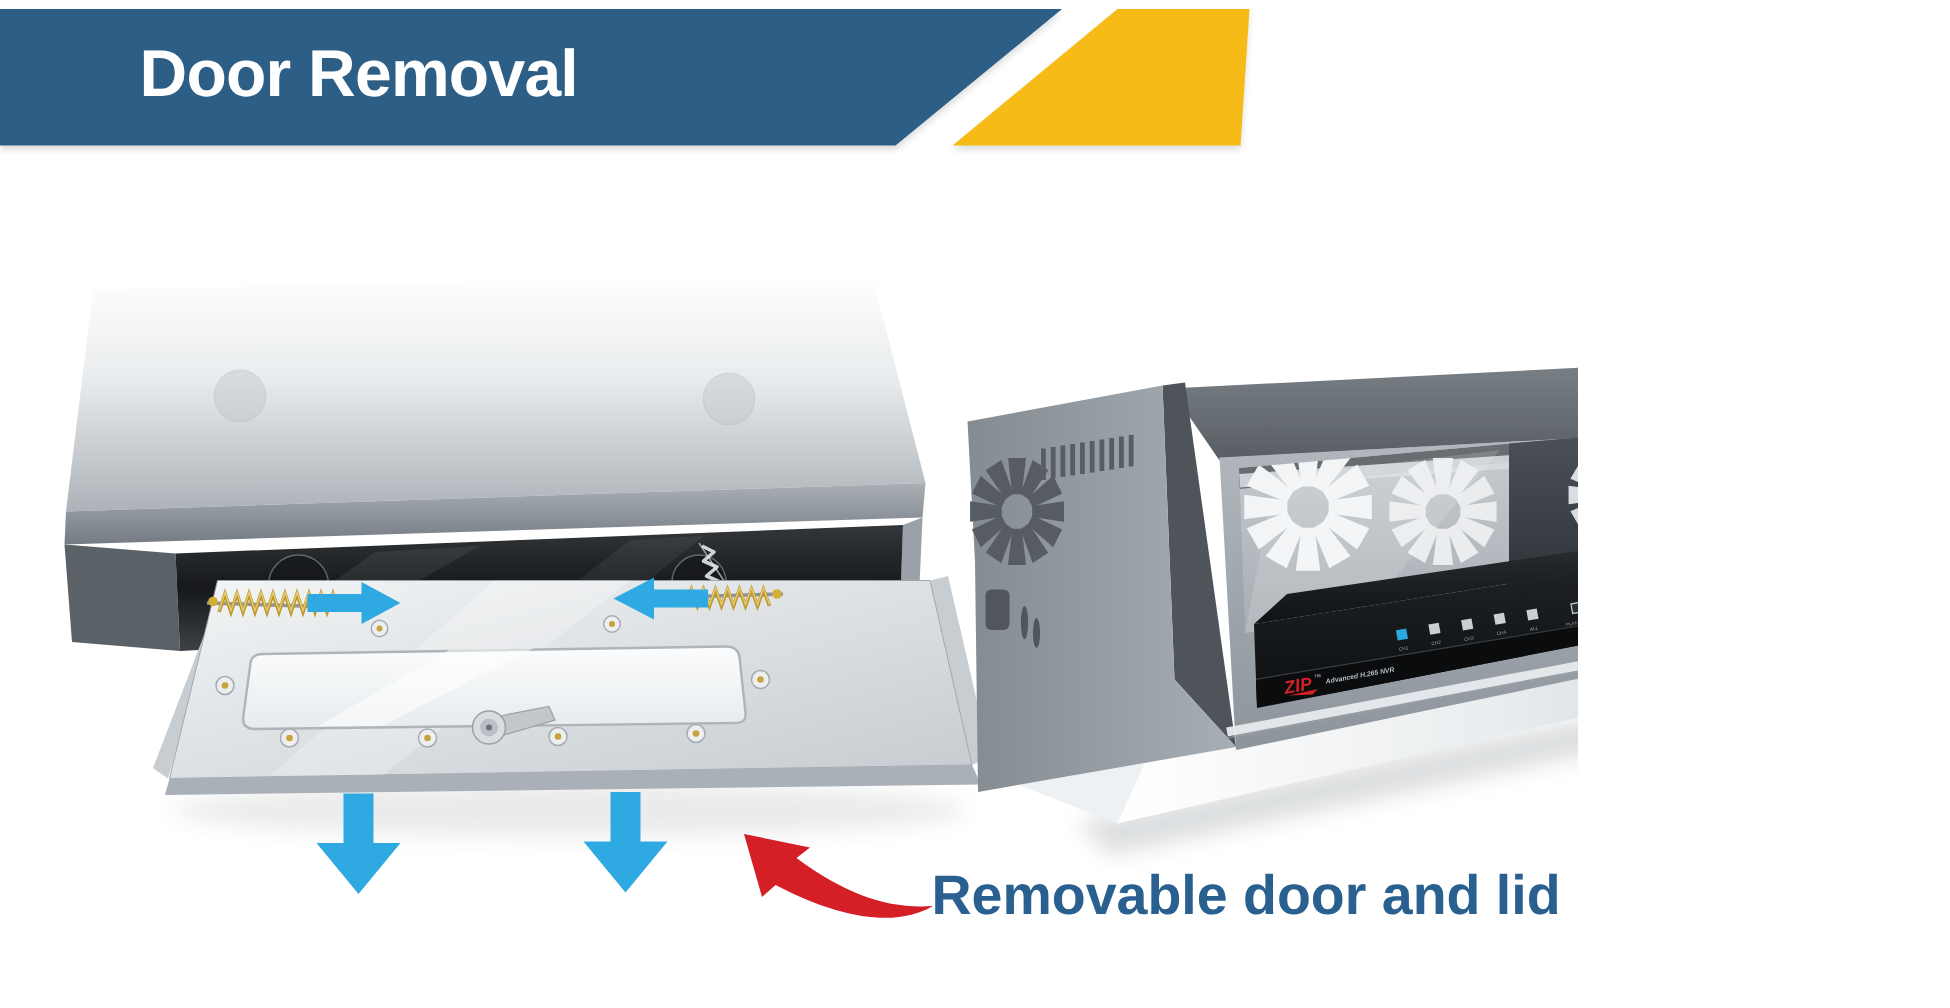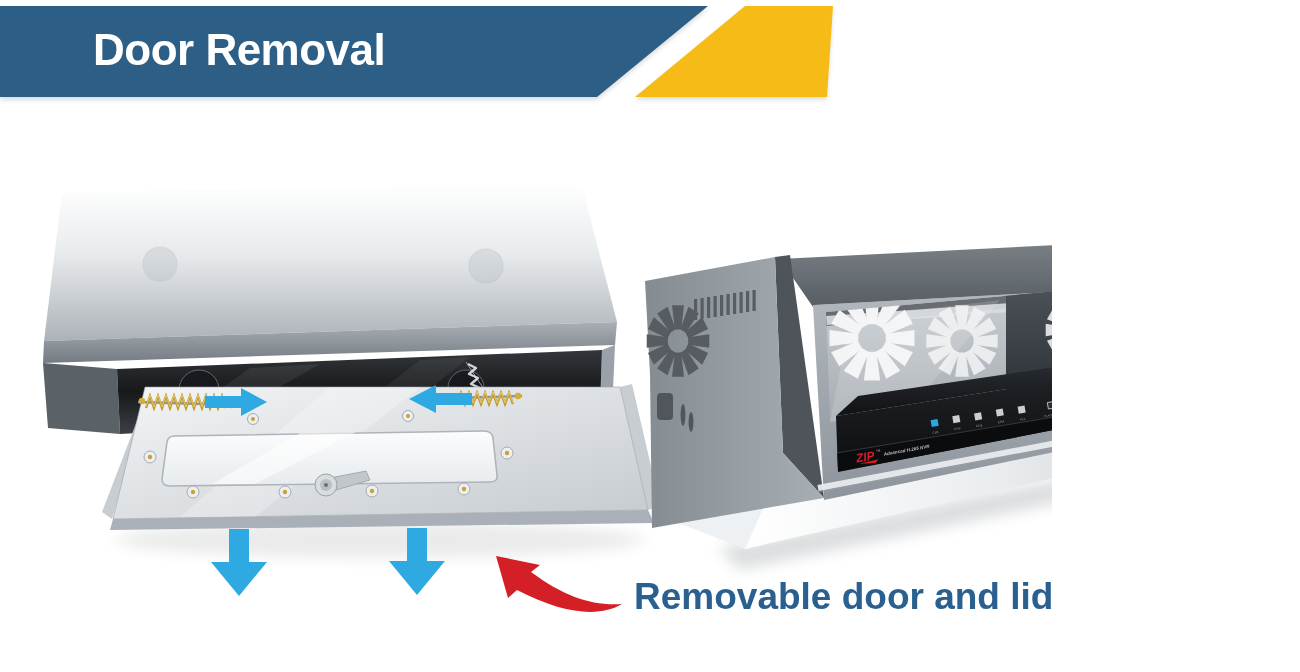--- a/index.html
+++ b/index.html
@@ -3,21 +3,21 @@
 <meta charset="utf-8">
 <style>
   html,body{margin:0;padding:0;background:#ffffff;}
   .canvas{position:relative;width:1052px;height:672px;background:#fff;overflow:hidden;
           font-family:"Liberation Sans",sans-serif;}
   .gfx{position:absolute;left:0;top:0;}
   .banner-title{position:absolute;left:93px;top:25px;font-size:44px;font-weight:700;
                 letter-spacing:-0.5px;color:#ffffff;white-space:nowrap;z-index:3;}
   .caption{position:absolute;left:621px;top:577px;z-index:3;
            font-size:37px;line-height:39px;font-weight:700;color:var(--caption_blue,#2A6090);
-           white-space:nowrap;margin-left:13px;}
+           white-space:nowrap;}
   .c-blue{fill:var(--banner_blue,#2C5E86);}
   .c-yellow{fill:var(--banner_yellow,#F7BB18);}
   .c-cyan{fill:var(--arrow_cyan,#2FA9E1);}
   .c-red{fill:var(--arrow_red,#D41F26);}
   text{font-family:"Liberation Sans",sans-serif;}
 </style>
 </head>
 <body>
 
 <div class="canvas">

